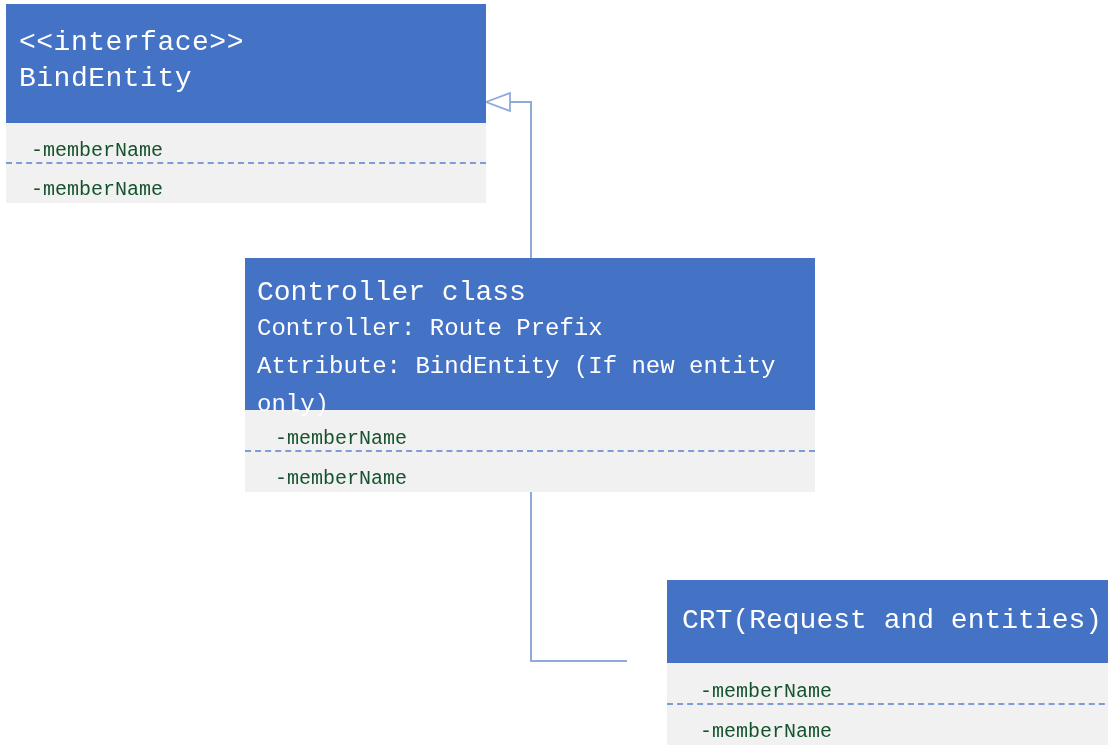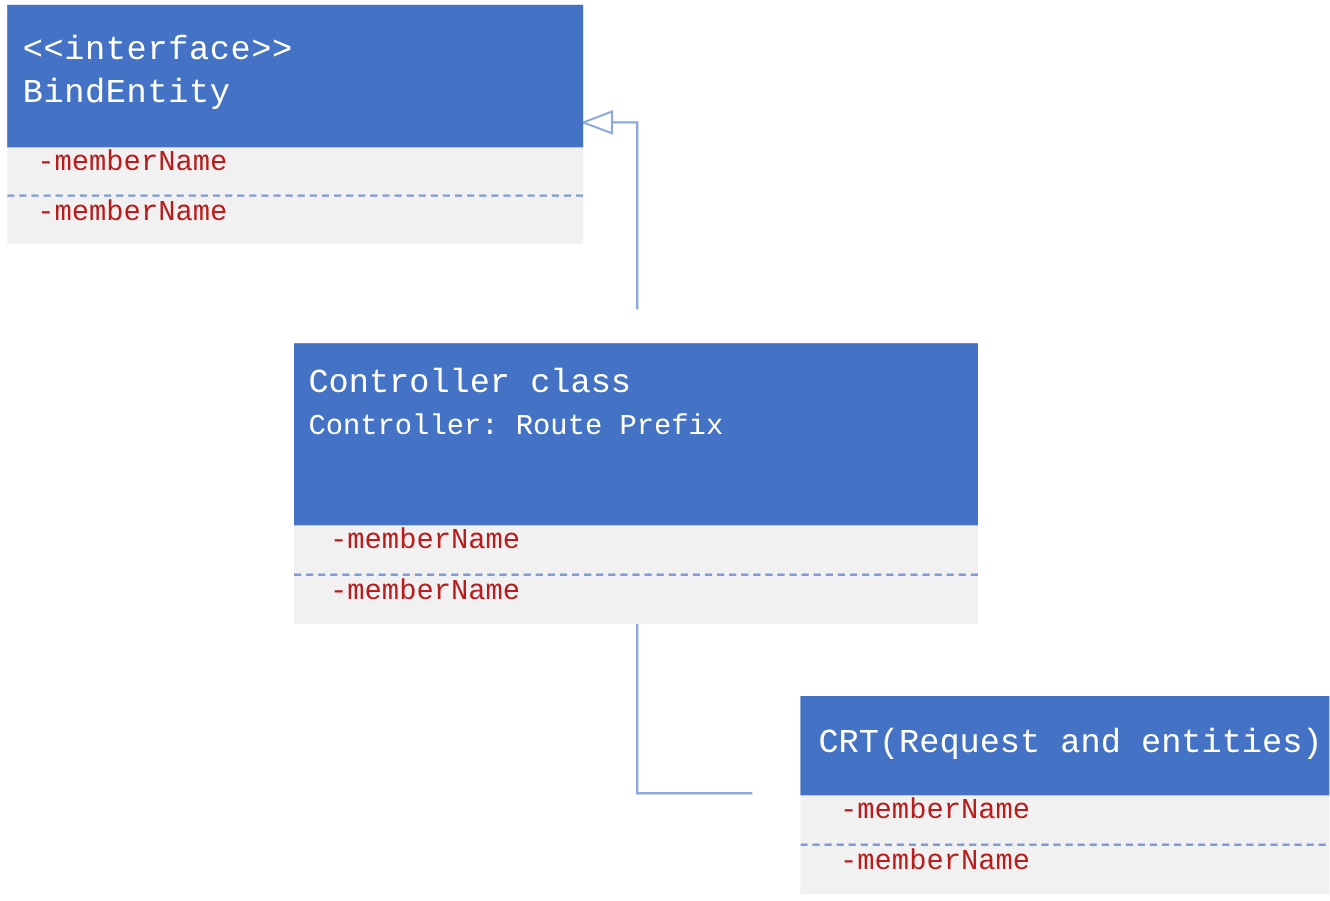--- a/index.html
+++ b/index.html
@@ -23,41 +23,41 @@
     color: #ffffff;
     box-sizing: border-box;
   }
   .node-body {
     background: #F2F1F1;
     box-sizing: border-box;
     overflow: hidden;
   }
   .member-row {
     display: flex;
-    align-items: flex-start;
+    align-items: flex-end;
     box-sizing: border-box;
-    color: #b91c1c;
-    font-size: 24px;
+    color: #14532d;
+    font-size: 20px;
   }
   .member-row + .member-row { border-top: 2px dashed #7F9BD7; }
 
   
   .node-icontroller { left: 6px; top: 4px; width: 480px; }
   .node-icontroller .node-header {
     height: 119px;
     padding: 21px 0 0 13px;
     font-size: 28px;
     line-height: 36px;
     letter-spacing: 0.5px;
   }
   .node-icontroller .node-body { height: 80px; }
   .node-icontroller .member-row { height: 39px; padding-left: 25px; }
 
   
-  .node-controller { left: 245px; top: 258px; width: 570px; margin-top: 28px; }
+  .node-controller { left: 245px; top: 258px; width: 570px; }
   .node-controller .node-header { height: 152px; padding: 18px 0 0 12px; }
   .node-controller .node-title {
     display: block;
     font-size: 28px;
     line-height: 34px;
   }
   .node-controller .node-attribute {
     display: block;
     font-size: 24px;
     line-height: 38px;
@@ -101,20 +101,21 @@
       <div class="member-row">
         <span>-memberName</span>
       </div>
     </div>
   </div>
 
   <div class="node node-controller">
     <div class="node-header">
       <span class="node-title">Controller class</span>
       <span class="node-attribute">Controller: Route Prefix</span>
+      <span class="node-attribute">Attribute: BindEntity (If new entity only)</span>
     </div>
     <div class="node-body">
       <div class="member-row">
         <span>-memberName</span>
       </div>
       <div class="member-row">
         <span>-memberName</span>
       </div>
     </div>
   </div>

